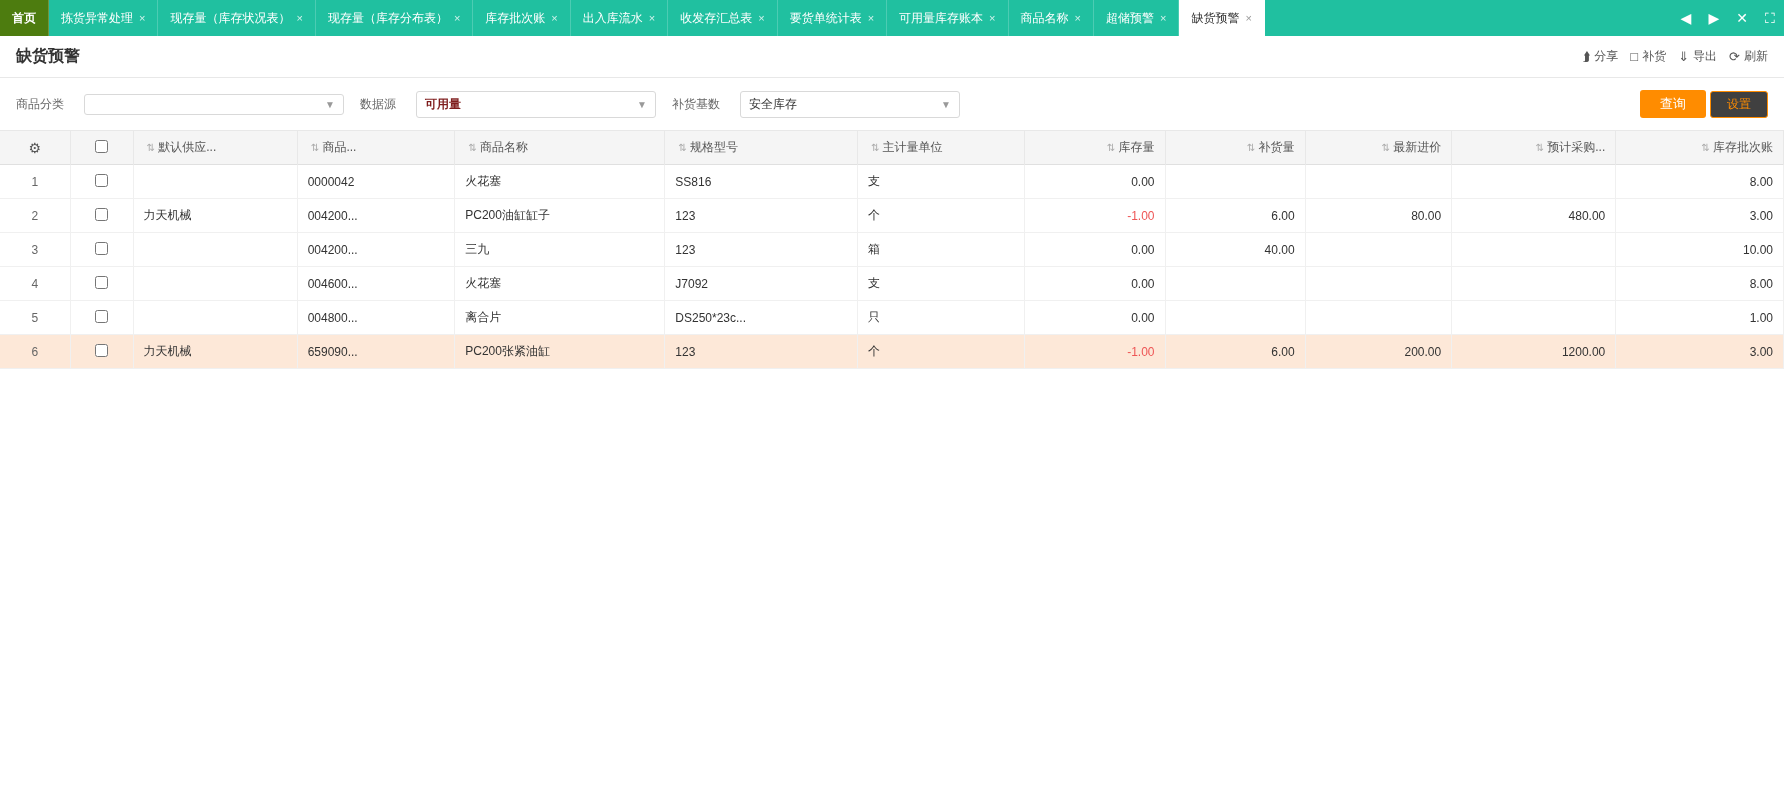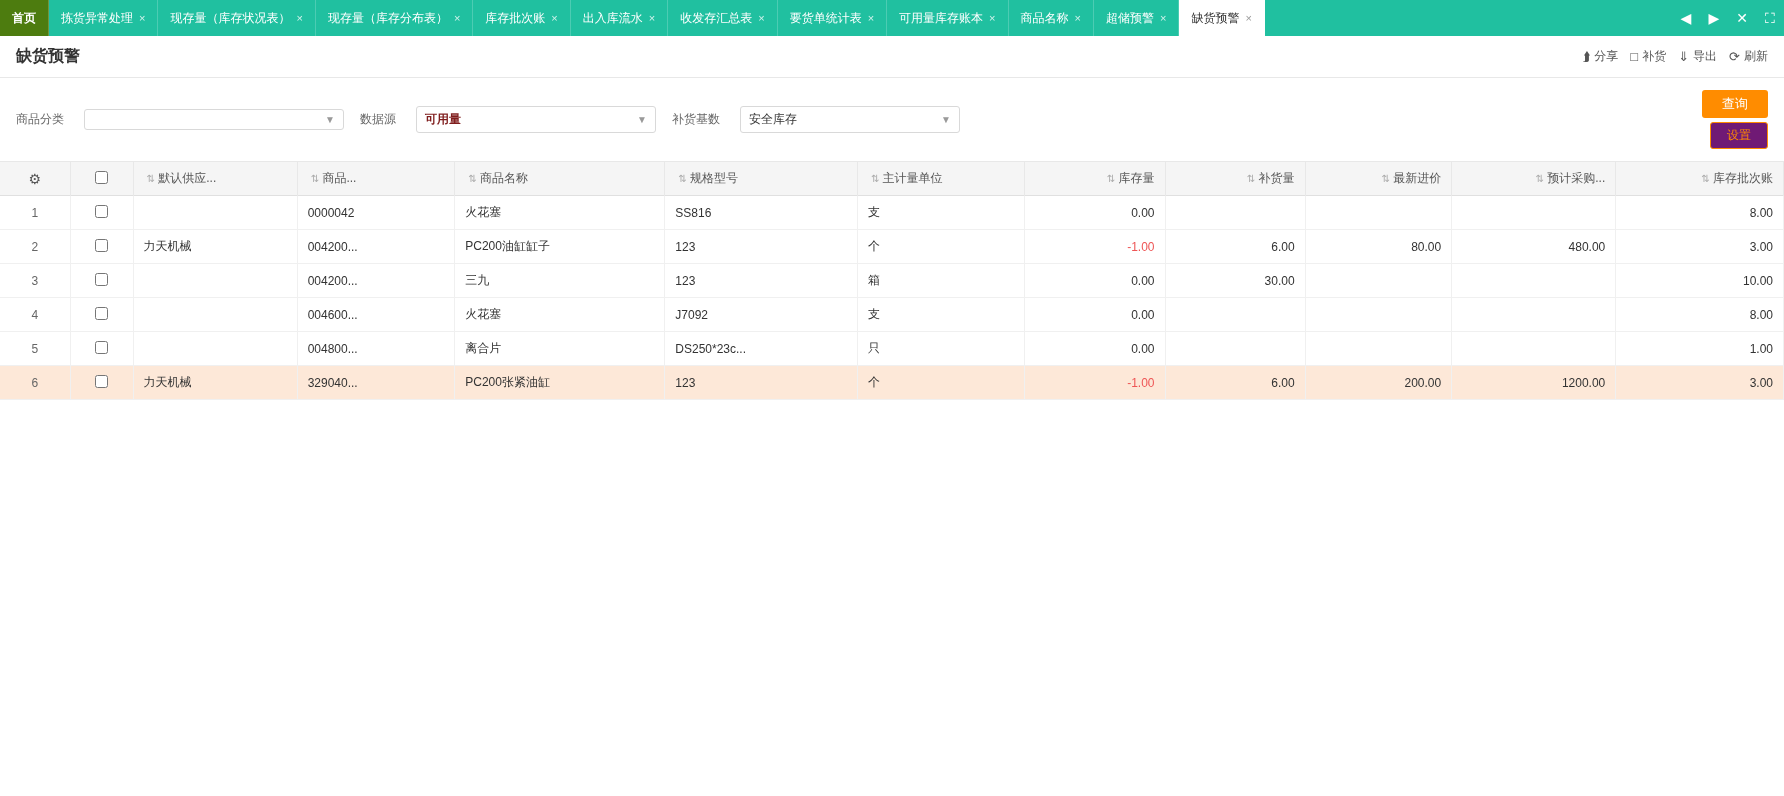--- a/index.html
+++ b/index.html
@@ -120,36 +120,36 @@
       font-size: 12px;
       color: #999;
     }
     .filter-select .select-arrow {
       color: #999;
       font-size: 10px;
     }
     .filter-actions {
       margin-left: auto;
       display: flex;
-      flex-direction: column;
+      flex-direction: row;
       gap: 4px;
       align-items: flex-end;
     }
     .btn-query {
       background: #ff8c00;
       color: #fff;
       border: none;
       border-radius: 3px;
       padding: 5px 20px;
       font-size: 13px;
       cursor: pointer;
       font-family: inherit;
     }
     .btn-settings {
-      background: #701a75;
+      background: #404040;
       color: #ff8c00;
       border: 1px solid #ff8c00;
       border-radius: 3px;
       padding: 4px 16px;
       font-size: 12px;
       cursor: pointer;
       font-family: inherit;
     }
 
     
@@ -426,21 +426,21 @@
         <input type="checkbox" style="">
       </td>
       <td class="col-supplier"></td>
       <td class="col-code">004200...</td>
       <td class="col-name">三九</td>
       <td class="col-spec">123</td>
       <td class="col-unit">箱</td>
       <td class="col-stock" style="text-align:right;">
         <span class="">0.00</span>
       </td>
-      <td class="col-replenish" style="text-align:right;">30.00</td>
+      <td class="col-replenish" style="text-align:right;">40.00</td>
       <td class="col-price" style="text-align:right;"></td>
       <td class="col-purchase" style="text-align:right;"></td>
       <td class="col-minstock" style="text-align:right;">10.00</td>
     </tr>
           <tr>
       <td class="col-num">4</td>
       <td class="col-checkbox">
         <input type="checkbox" style="">
       </td>
       <td class="col-supplier"></td>
@@ -473,21 +473,21 @@
       <td class="col-price" style="text-align:right;"></td>
       <td class="col-purchase" style="text-align:right;"></td>
       <td class="col-minstock" style="text-align:right;">1.00</td>
     </tr>
           <tr class="highlighted">
       <td class="col-num">6</td>
       <td class="col-checkbox">
         <input type="checkbox" style="">
       </td>
       <td class="col-supplier">力天机械</td>
-      <td class="col-code">329040...</td>
+      <td class="col-code">659090...</td>
       <td class="col-name">PC200张紧油缸</td>
       <td class="col-spec">123</td>
       <td class="col-unit">个</td>
       <td class="col-stock" style="text-align:right;">
         <span class="negative-val">-1.00</span>
       </td>
       <td class="col-replenish" style="text-align:right;">6.00</td>
       <td class="col-price" style="">200.00</td>
       <td class="col-purchase" style="text-align:right;">1200.00</td>
       <td class="col-minstock" style="text-align:right;">3.00</td>

